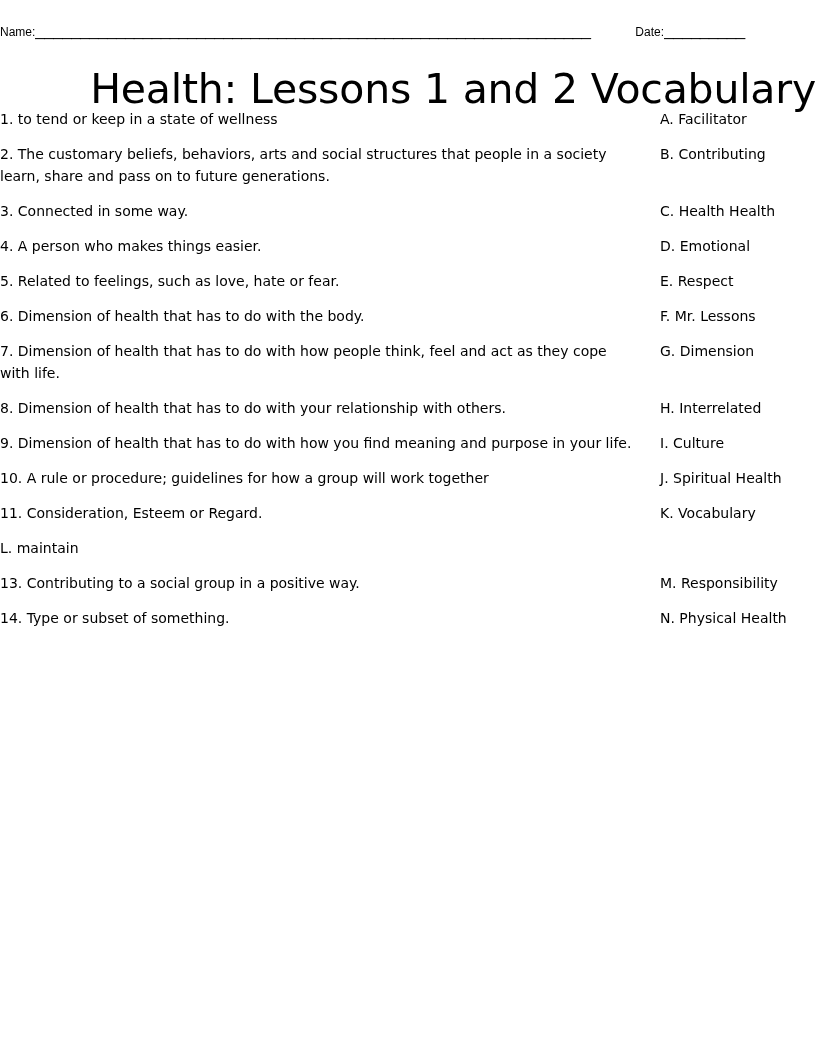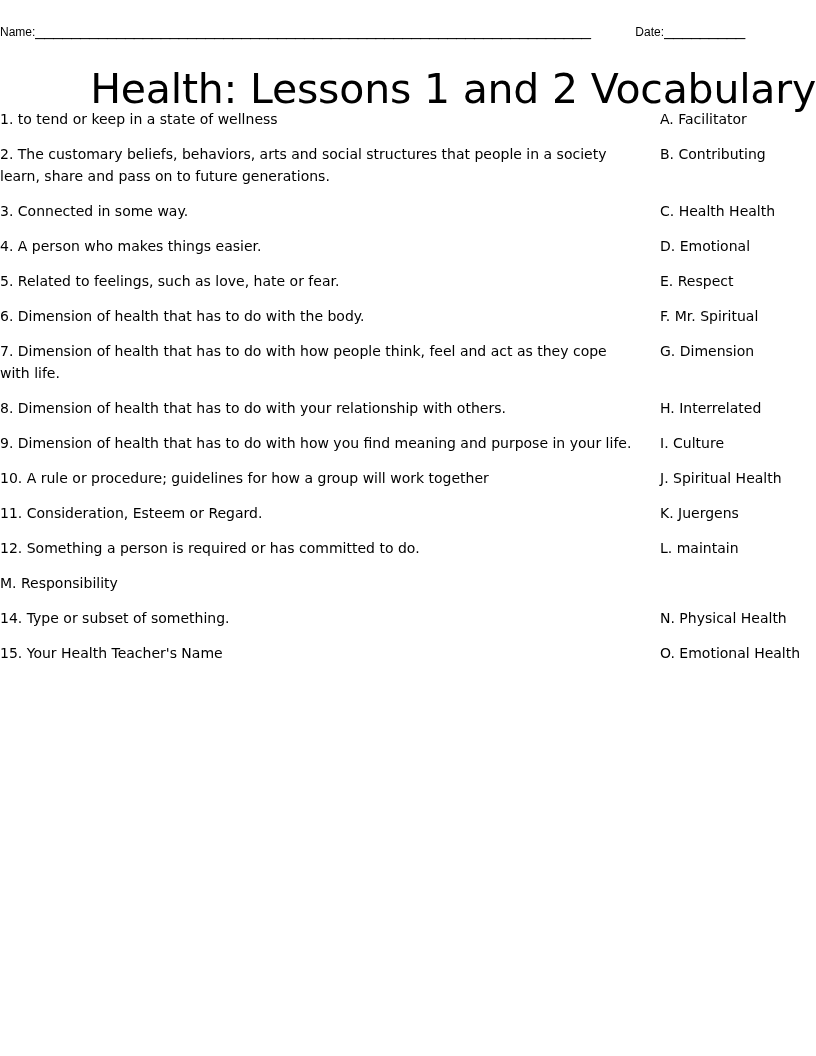--- a/index.html
+++ b/index.html
@@ -139,52 +139,48 @@
       <div class="match-row">
         <div class="prompt-cell">4. A person who makes things easier.</div>
         <div class="answer-cell">D. Emotional</div>
       </div>
       <div class="match-row">
         <div class="prompt-cell">5. Related to feelings, such as love, hate or fear.</div>
         <div class="answer-cell">E. Respect</div>
       </div>
       <div class="match-row">
         <div class="prompt-cell">6. Dimension of health that has to do with the body.</div>
-        <div class="answer-cell">F. Mr. Spiritual</div>
+        <div class="answer-cell">F. Mr. Lessons</div>
       </div>
       <div class="match-row">
         <div class="prompt-cell">7. Dimension of health that has to do with how people think, feel and act as they cope with life.</div>
         <div class="answer-cell">G. Dimension</div>
       </div>
       <div class="match-row">
         <div class="prompt-cell">8. Dimension of health that has to do with your relationship with others.</div>
         <div class="answer-cell">H. Interrelated</div>
       </div>
       <div class="match-row">
         <div class="prompt-cell">9. Dimension of health that has to do with how you find meaning and purpose in your life.</div>
         <div class="answer-cell">I. Culture</div>
       </div>
       <div class="match-row">
         <div class="prompt-cell">10. A rule or procedure; guidelines for how a group will work together</div>
         <div class="answer-cell">J. Spiritual Health</div>
       </div>
       <div class="match-row">
         <div class="prompt-cell">11. Consideration, Esteem or Regard.</div>
-        <div class="answer-cell">K. Juergens</div>
+        <div class="answer-cell">K. Vocabulary</div>
       </div>
       <div class="match-row">
-        <div class="prompt-cell">12. Something a person is required or has committed to do.</div>
         <div class="answer-cell">L. maintain</div>
       </div>
       <div class="match-row">
+        <div class="prompt-cell">13. Contributing to a social group in a positive way.</div>
         <div class="answer-cell">M. Responsibility</div>
       </div>
       <div class="match-row">
         <div class="prompt-cell">14. Type or subset of something.</div>
         <div class="answer-cell">N. Physical Health</div>
       </div>
-      <div class="match-row">
-        <div class="prompt-cell">15. Your Health Teacher's Name</div>
-        <div class="answer-cell">O. Emotional Health</div>
-      </div>
     </div>
 
 </div>
 
 </body></html>

